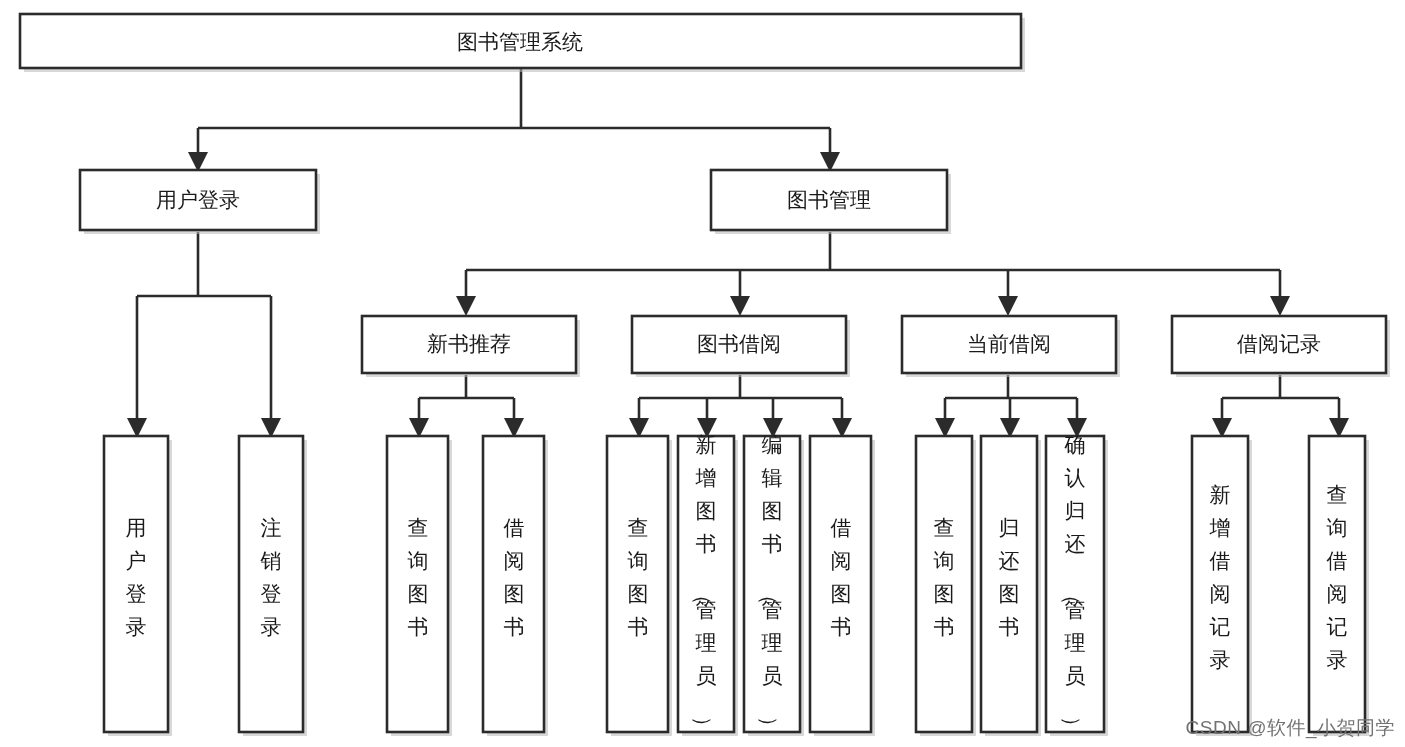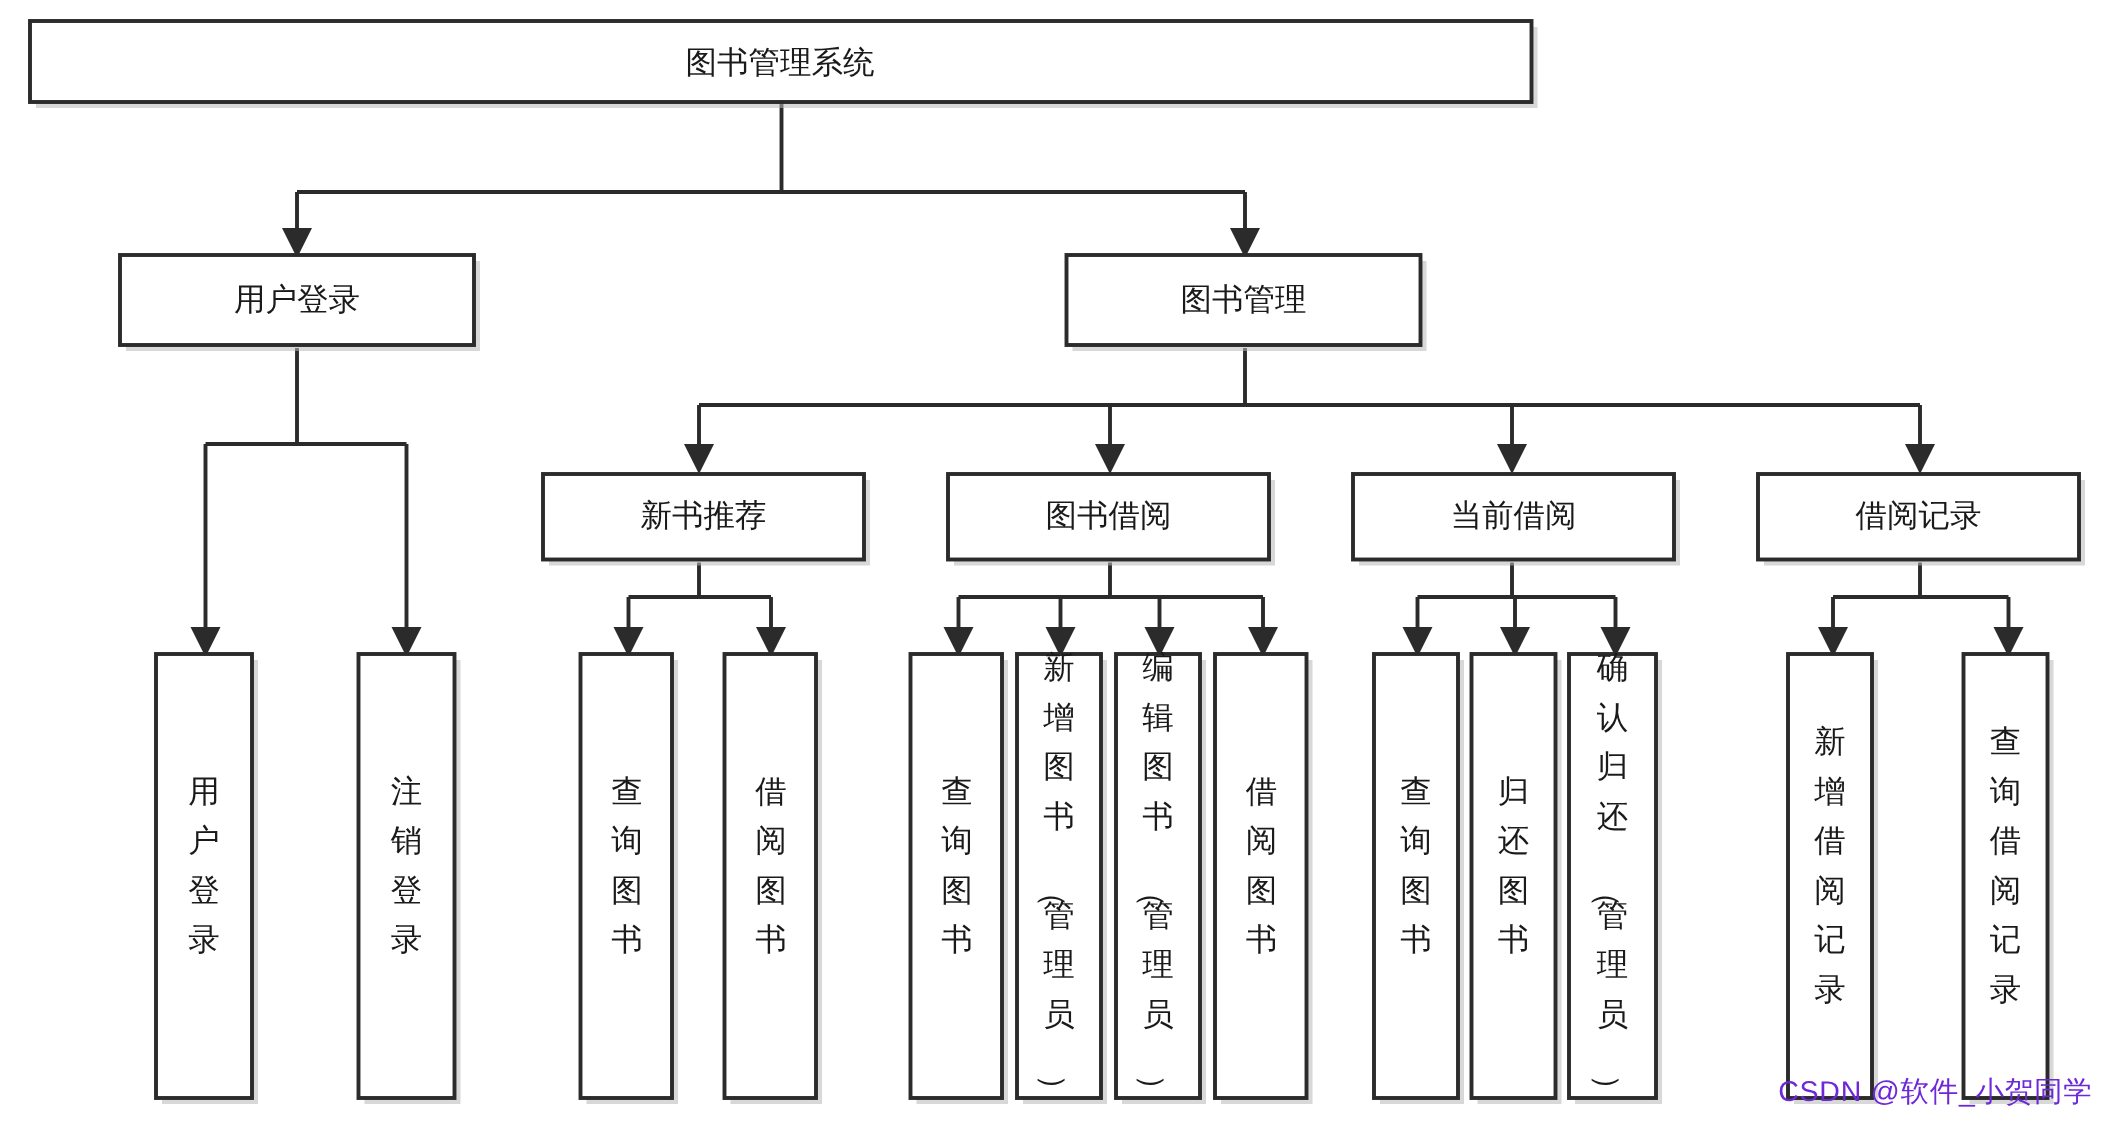--- a/index.html
+++ b/index.html
@@ -57,21 +57,21 @@
     font-size: 21px;
     fill: #1a1a1a;
     text-anchor: middle;
   }
   .watermark {
     position: absolute;
     right: 10px;
     bottom: 6px;
     font-family: "Liberation Sans", "DejaVu Sans", sans-serif;
     font-size: 19px;
-    color: #6d28d9;
+    color: #737373;
     white-space: nowrap;
     letter-spacing: 0.5px;
     pointer-events: none;
   }
 </style>
 </head>
 <body>
 
 <div id="diagram-root">
   <svg class="flowchart" viewBox="0 0 1405 747" xmlns="http://www.w3.org/2000/svg">

